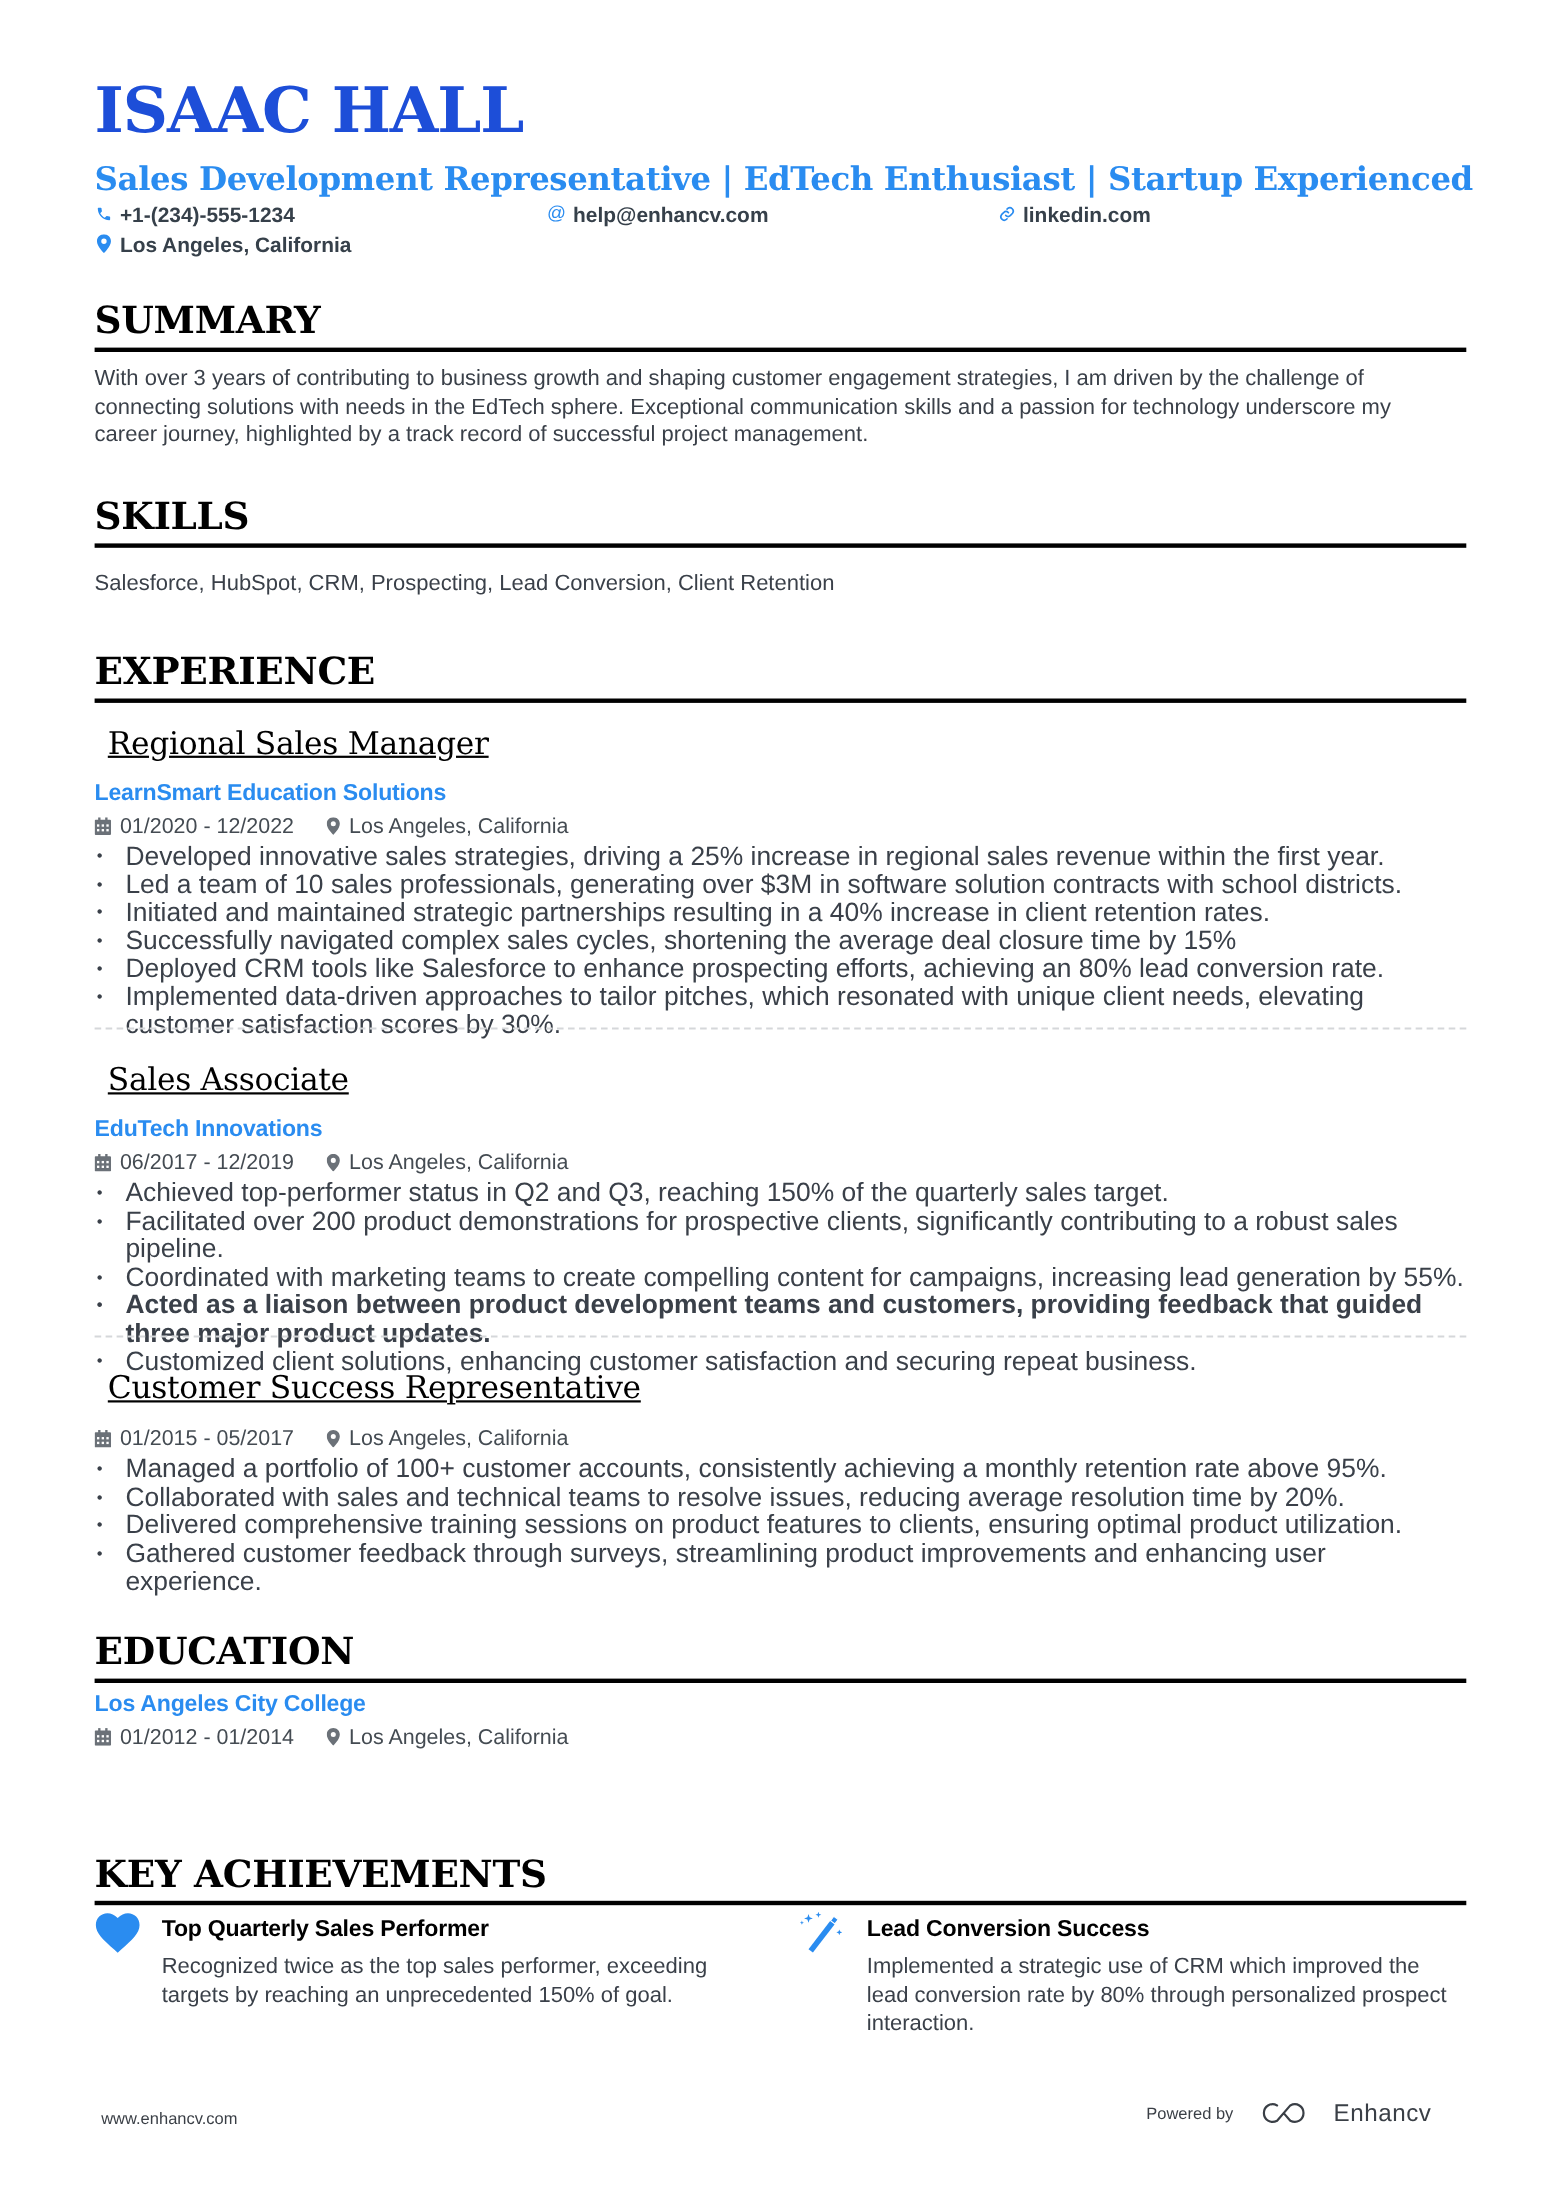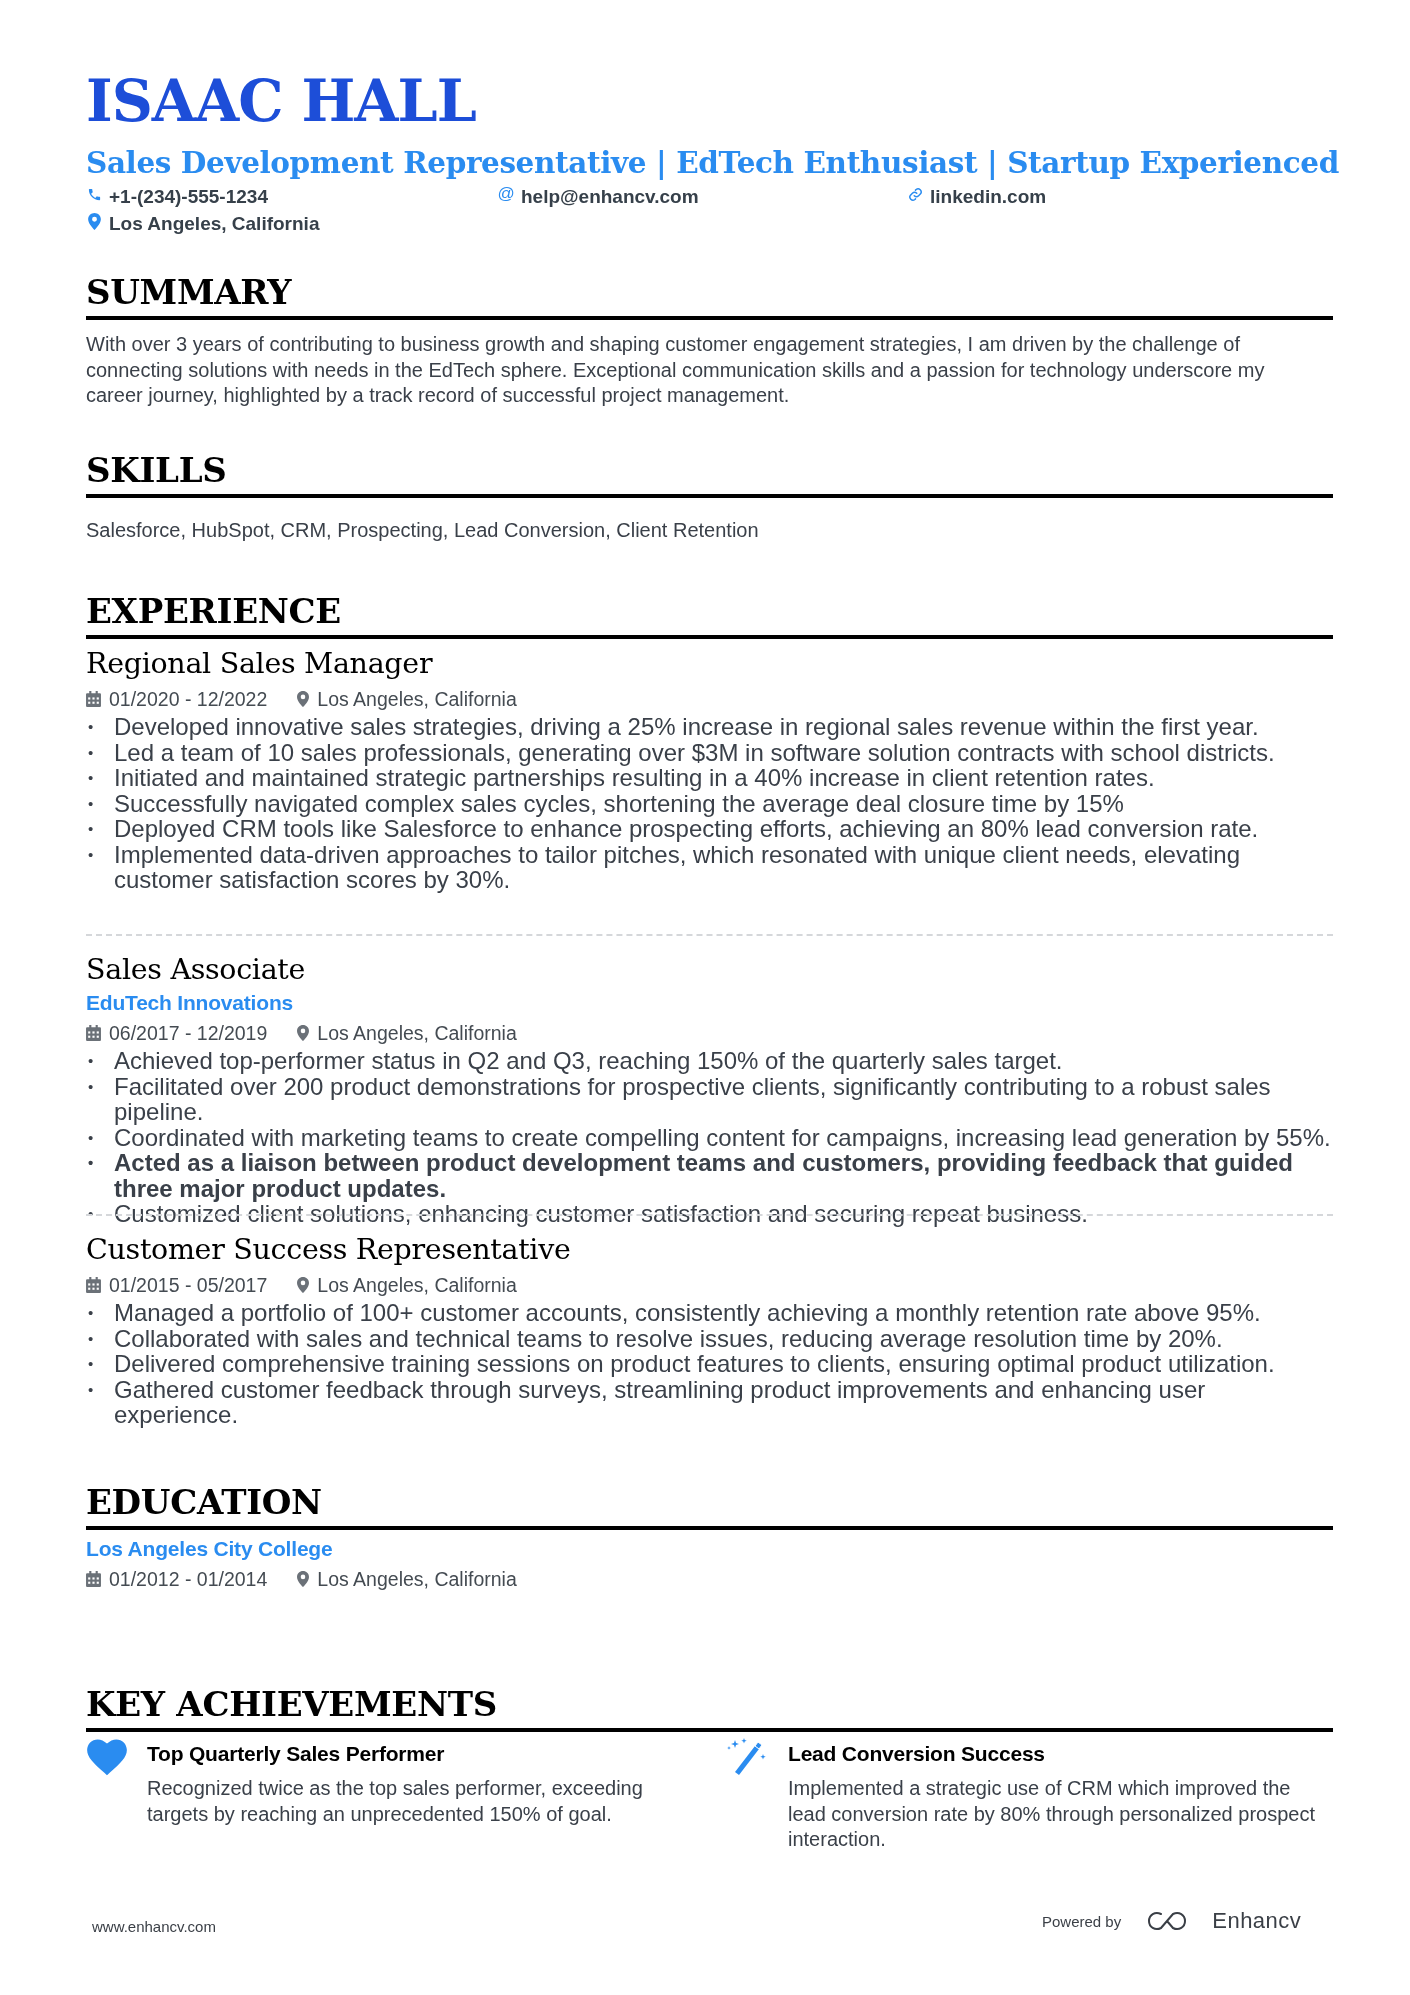--- a/index.html
+++ b/index.html
@@ -21,21 +21,21 @@
 
   .section { position: absolute; left: 0; width: 1247px; }
   .sec-title { margin: 0; font-family: "DejaVu Serif", "Liberation Serif", serif;
           font-weight: 700; font-size: 34px; line-height: 44px; color: #000;
           letter-spacing: -0.3px; }
   .sec-rule { height: 4px; background: #000; margin-top: 2px; }
   .body-text { font-size: 20px; line-height: 25.5px; color: #3a4049; margin: 0; }
 
   .job { position: absolute; left: 0; width: 1247px; }
   .job-title { font-family: "DejaVu Serif", "Liberation Serif", serif; font-size: 28.5px;
-          line-height: 38px; color: #000; margin: 0; font-weight: 400; letter-spacing: -0.3px; }
+          line-height: 38px; color: #000; margin: 12px; font-weight: 400; letter-spacing: -0.3px; text-decoration: underline; }
   .company { font-size: 21px; font-weight: 700; color: #2a8cf0; line-height: 28px; margin: 0;
           letter-spacing: -0.2px; }
   .meta { display: flex; align-items: center; font-size: 19.5px; color: #444b52;
           line-height: 30px; margin-top: 1px; }
   .meta .mi { display: inline-flex; align-items: center; margin-right: 8px; color: #6b7178; }
   .meta .gap { width: 30px; }
   .bullets { list-style: none; margin: 0; padding: 0; }
   .bullets li { position: relative; padding-left: 28px; font-size: 24px; line-height: 25.5px;
           color: #3a4049; }
   .bullets li::before { content: "\2022"; position: absolute; left: 2px; top: 0;
@@ -109,20 +109,21 @@
     <p class="body-text" style="margin-top:20px;">Salesforce, HubSpot, CRM, Prospecting, Lead Conversion, Client Retention</p>
   </div>
 
   <div class="section" style="top:589px;">
     <h2 class="sec-title">EXPERIENCE</h2>
     <div class="sec-rule"></div>
   </div>
 
   <div class="job" style="top:645px;">
     <h3 class="job-title">Regional Sales Manager</h3>
+    <div class="company">LearnSmart Education Solutions</div>
     <div class="meta">
       <span class="mi">
         <svg width="15" height="16" viewBox="0 0 14 15">
             <rect x="0" y="2" width="14" height="13" rx="1" fill="#6b7178"></rect>
             <rect x="3" y="0" width="2" height="3" fill="#6b7178"></rect>
             <rect x="9" y="0" width="2" height="3" fill="#6b7178"></rect>
             <g fill="#fff">
               <rect x="2" y="6" width="2" height="2"></rect>
               <rect x="6" y="6" width="2" height="2"></rect>
               <rect x="10" y="6" width="2" height="2"></rect>

